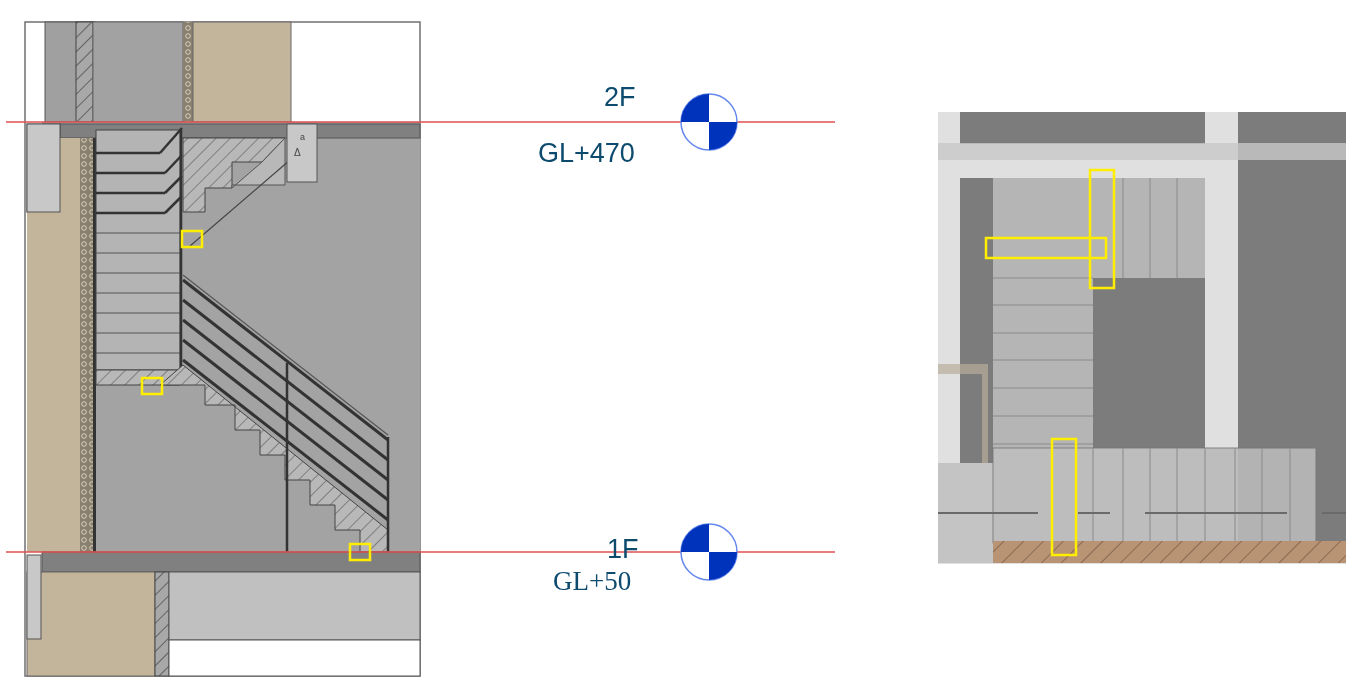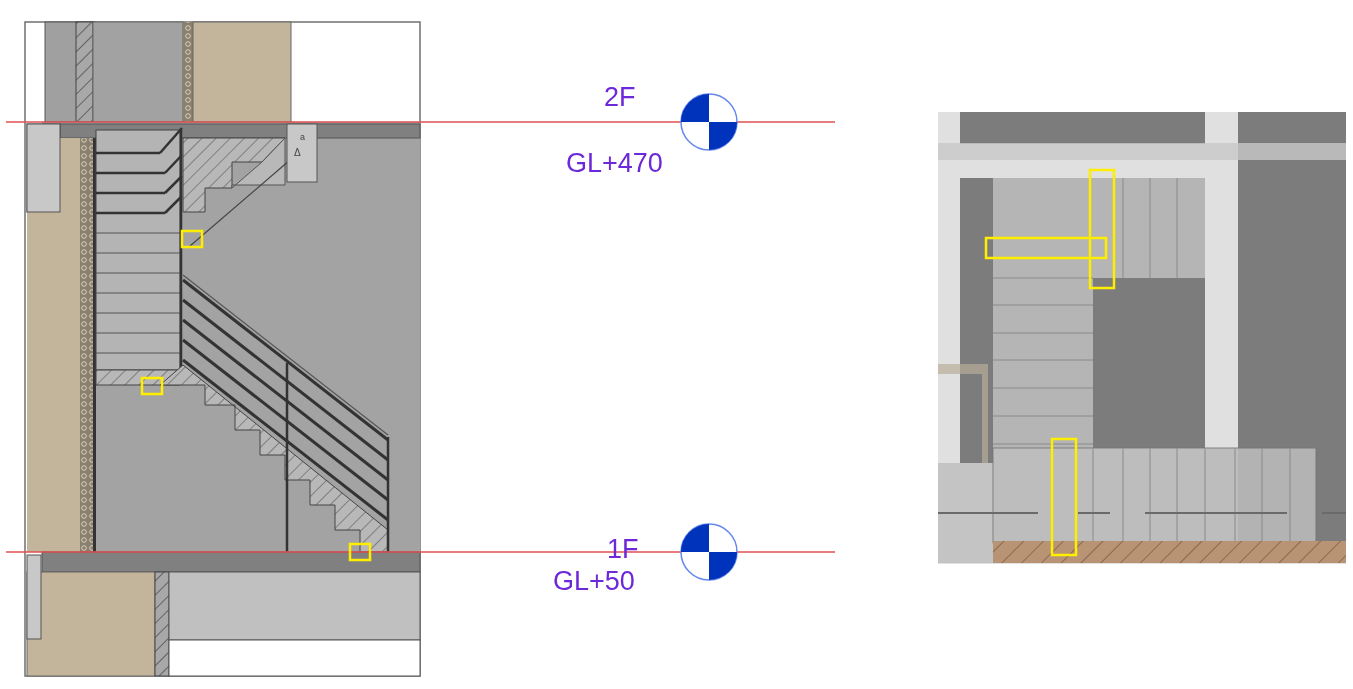--- a/index.html
+++ b/index.html
@@ -1,18 +1,18 @@
 <!DOCTYPE html>
 <html><head>
 <meta charset="utf-8">
 <style>
   html, body { margin: 0; padding: 0; background: #ffffff; }
   body { width: 1353px; height: 689px; position: relative; overflow: hidden; font-family: "Liberation Sans", sans-serif; }
   svg { position: absolute; left: 0; top: 0; }
-  .level-label { position: absolute; font-size: 27px; color: #6d28d9; font-family: "Liberation Sans", sans-serif; line-height: 1; text-align: right; }
+  .level-label { position: absolute; font-size: 27px; color: #0c4a6e; font-family: "Liberation Sans", sans-serif; line-height: 1; text-align: right; }
 </style>
 </head>
 <body>
 
 <div>
 <svg width="1353" height="689" viewBox="0 0 1353 689">
   <defs>
     <pattern id="hatch" patternUnits="userSpaceOnUse" width="10" height="10" patternTransform="rotate(45)">
       <rect width="10" height="10" fill="#a8a8a8"></rect>
       <line x1="0" y1="0" x2="0" y2="10" stroke="#333" stroke-width="1.2"></line>
@@ -170,16 +170,16 @@
 
     <g fill="none" stroke="#ffee00" stroke-width="2.5">
       <rect x="1090" y="170" width="24" height="118"></rect>
       <rect x="986" y="238" width="120" height="20"></rect>
       <rect x="1052" y="439" width="24" height="116"></rect>
     </g>
   </g>
 </svg>
 
 <div class="level-label" style="left:604px; top:84px;">2F</div>
-<div class="level-label" style="left:538px; top:150px;margin-left:28px;">GL+470</div>
+<div class="level-label" style="left:538px; top:140px;">GL+470</div>
 <div class="level-label" style="left:607px; top:513px;margin-top:23px;">1F</div>
-<div class="level-label" style="left:553px; top:568px;">GL+50</div>
+<div class="level-label" style="left:553px; top:568px;font-family:Liberation Serif, serif;">GL+50</div>
 </div>
 
 </body></html>

